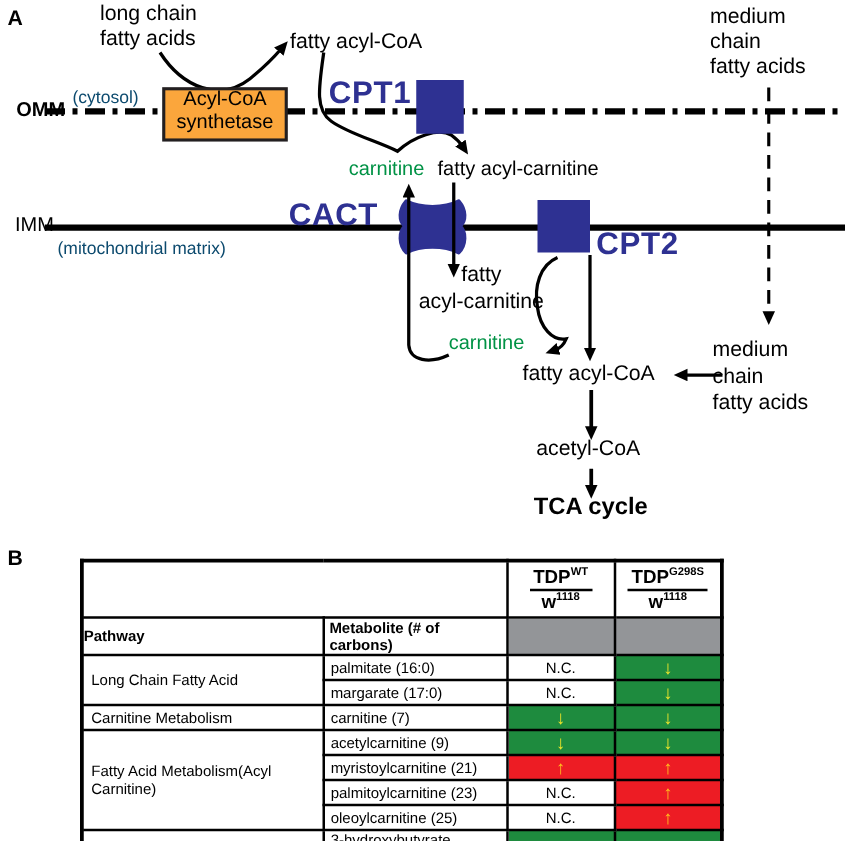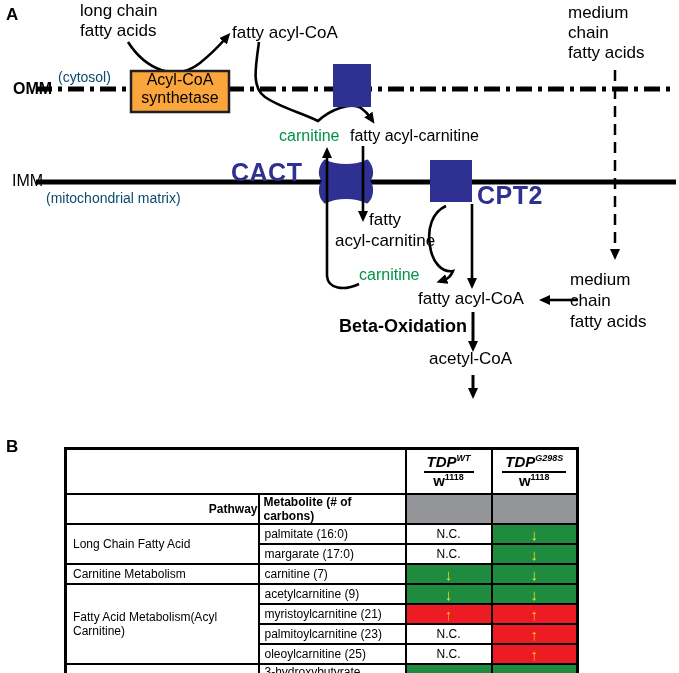--- a/index.html
+++ b/index.html
@@ -24,30 +24,30 @@
         font-size:12px;color:#000;}
   #tblB td{border:2px solid #000;padding:0;overflow:hidden;}
   #tblB{border:3px solid #000;}
   .c1{width:193px;} .c2{width:147px;} .c3{width:86px;} .c4{width:86px;}
   .hrow1 td{height:43px;}
   .hrow2 td{height:17px;}
   .drow td{height:18px;}
   .pathway-cell{padding-left:6px !important;text-align:left;}
   .metab-cell{padding-left:5px !important;text-align:left;}
   .colhead{font-weight:bold;}
-  .pathway-head{text-align:right;}
+  .pathway-head{text-align:left;}
   .metab-head{text-align:left;padding-left:4px !important;}
   .grayhead{background:#939598;}
   .status-cell{text-align:center;font-weight:bold;font-size:15px;line-height:1;}
   .status-cell[data-status="nc"]{background:#fff;color:#000;font-weight:normal;font-size:12px;}
   .status-cell[data-status="down"]{background:#1E8B3E;color:#EFE52A;}
   .status-cell[data-status="up"]{background:#ED1C24;color:#FFC01E;}
   .frac{display:inline-flex;flex-direction:column;align-items:center;
         font-weight:bold;font-size:15px;line-height:1.1;}
-  .frac-num{border-bottom:2px solid #000;padding:0 3px 1px;font-style:italic;}
+  .frac-num{border-bottom:2px solid #000;padding:0 3px 1px;}
   .frac sup{font-size:9px;}
   .frac-cell{text-align:center;vertical-align:middle;}
 </style>
 </head>
 <body>
 
 <div id="fig">
 
   <svg width="679" height="440" viewBox="0 0 679 440">
     <defs>
@@ -108,20 +108,21 @@
   </div>
 
   <div class="t gray" style="left:58px;top:69px;">(cytosol)</div>
   <div class="t med" style="left:13px;top:80px;font-weight:bold;">OMM</div>
 
   <div class="acs-text">
     <div>Acyl-CoA</div>
     <div>synthetase</div>
   </div>
 
+  <div class="t enzyme" style="left:263px;top:60px;">CPT1</div>
   <div class="t med green" style="left:279px;top:127px;">carnitine</div>
   <div class="t med" style="left:350px;top:127px;">fatty acyl-carnitine</div>
 
   <div class="t med" style="left:12px;top:172px;">IMM</div>
   <div class="t enzyme" style="left:231px;top:158px;">CACT</div>
 
   <div class="t gray" style="left:46px;top:190px;">(mitochondrial matrix)</div>
   <div class="t enzyme" style="left:477px;top:181px;">CPT2</div>
 
   <div class="t big" style="left:369px;top:210px;">fatty</div>
@@ -129,22 +130,22 @@
   <div class="t med green" style="left:359px;top:266px;">carnitine</div>
 
   <div class="t big" style="left:418px;top:289px;">fatty acyl-CoA</div>
 
   <div class="t big centerblock" style="left:570px;top:269px;width:95px;line-height:21px;">
     <div>medium</div>
     <div>chain</div>
     <div>fatty acids</div>
   </div>
 
-  <div class="t bold18" style="left:339px;top:316px;">Beta-Oxidation</div>
   <div class="t big" style="left:429px;top:349px;">acetyl-CoA</div>
+  <div class="t bold19" style="left:427px;top:395px;">TCA cycle</div>
 
   <div class="t panel-label" style="left:6px;top:437px;">B</div>
 
   <table id="tblB">
     <colgroup>
         <col class="c1">
         <col class="c2">
         <col class="c3">
         <col class="c4">
       </colgroup>

